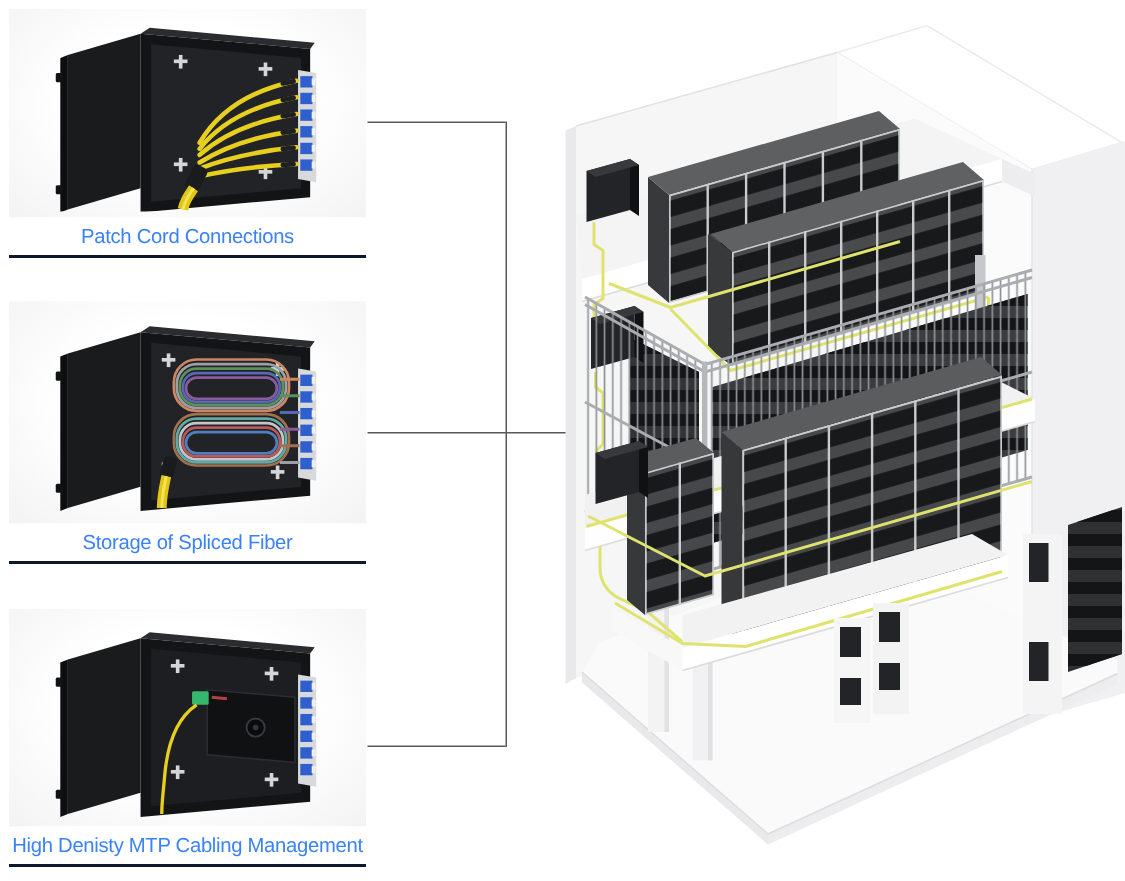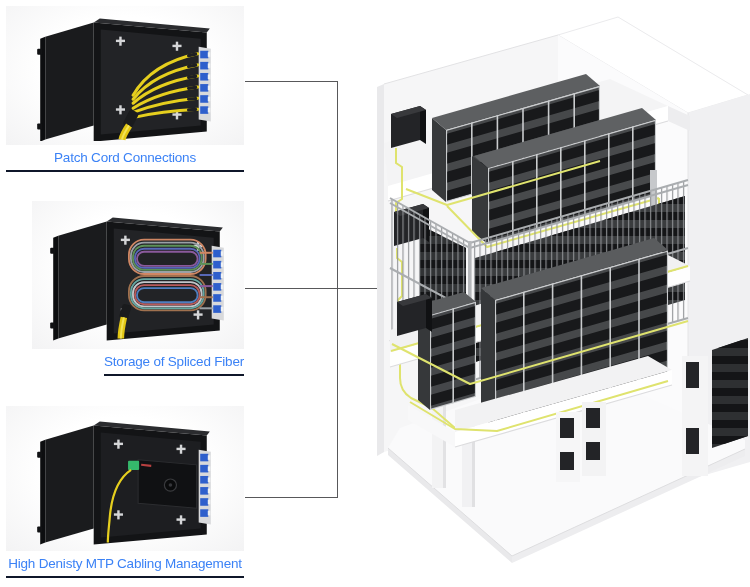--- a/index.html
+++ b/index.html
@@ -80,21 +80,21 @@
       <g>
         <rect x="106" y="97" width="10" height="17" rx="3" fill="#1a1b1d" transform="rotate(28 111 105)"></rect>
         <path d="M109,112 C105,118 103,121 102,126" stroke="#e2c614" stroke-width="7" fill="none"></path>
         <path d="M109,112 C105,118 103,121 102,126" stroke="#f2e257" stroke-width="2" fill="none"></path>
       </g>
     </svg>
   </div>
   <div class="caption">Patch Cord Connections</div>
 </div>
 
-<div class="card" style="top:201px;height:175px;align-items:flex-end;">
+<div class="card" style="top:201px;height:175px;">
   <div class="photo">
     <svg width="212" height="134" viewBox="0 0 210 126">
       <g>
         <polygon points="21,26 26,24 26,126 21,128" fill="#0d0e10"></polygon>
         <polygon points="26,24 74,10 74,112 26,126" fill="#1a1b1d"></polygon>
         <rect x="18" y="36" width="5" height="6" rx="1" fill="#111214"></rect>
         <rect x="18" y="110" width="5" height="6" rx="1" fill="#111214"></rect>
         <polygon points="80,6 189,16 186,20 74,10" fill="#2b2c2f"></polygon>
         <polygon points="74,10 186,20 186,118 74,128" fill="#131416"></polygon>
         <polygon points="81,17 180,26 180,112 81,121" fill="#222326"></polygon>

